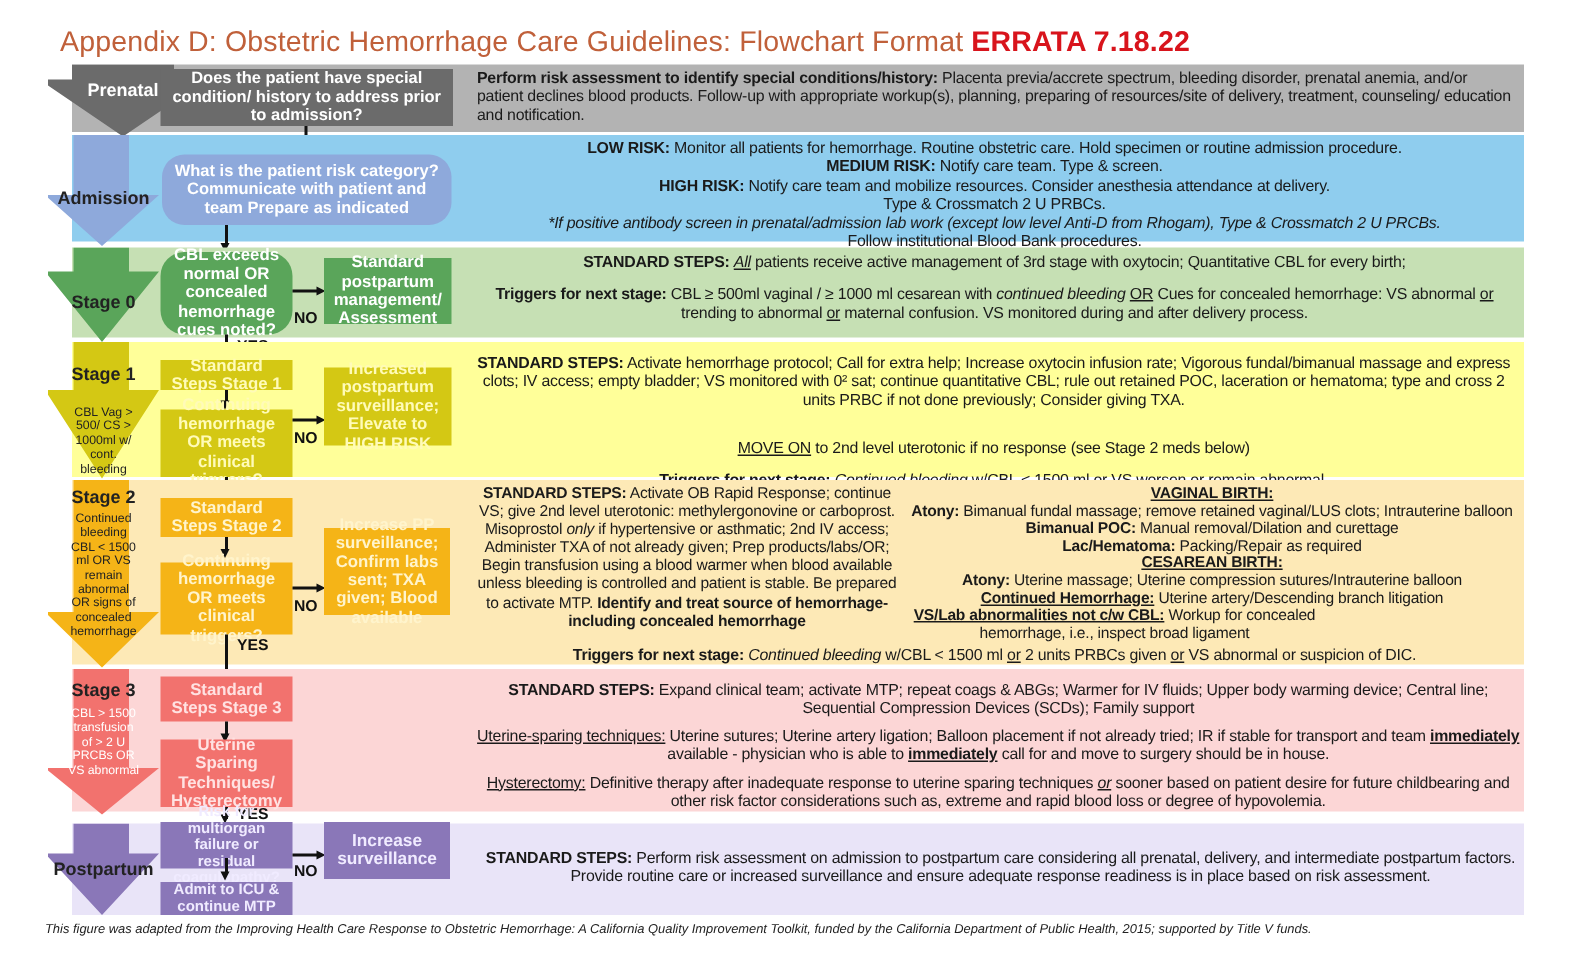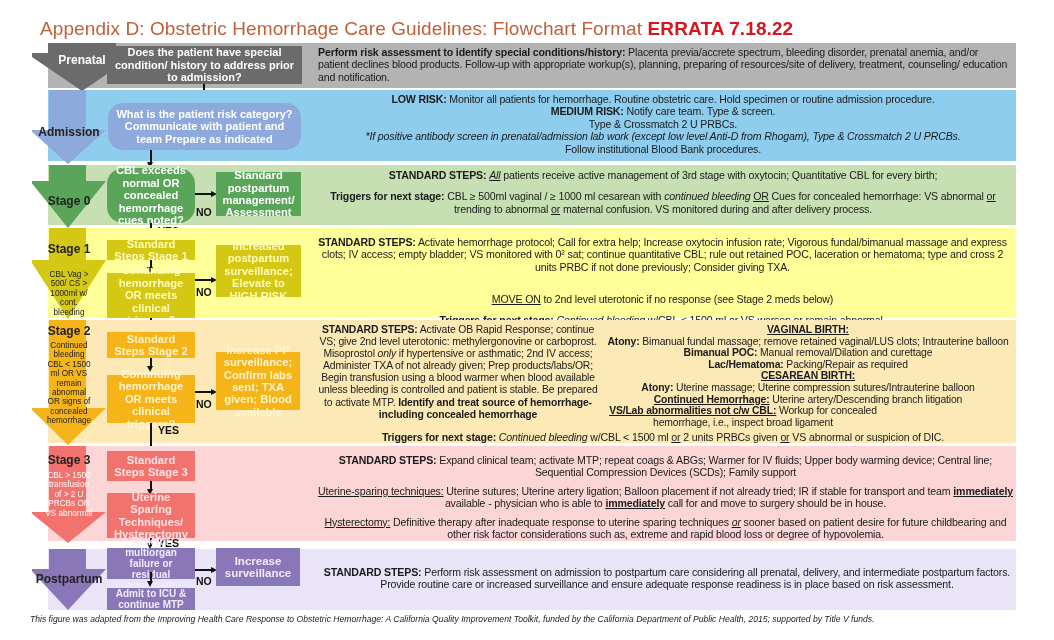--- a/index.html
+++ b/index.html
@@ -47,20 +47,21 @@
 <svg style="position:absolute;left:32px;top:90px;" width="108" height="74">
   <polygon points="17,0 54,0 54,40 74,40 36,74 -2,40 17,40" fill="#8ea9db"></polygon>
 </svg>
 <div class="stage-name" style="left:28px;top:125px;width:82px;">Admission</div>
 <div class="box" style="left:108px;top:103px;width:193px;height:47px;background:#8ea9db;font-size:11px;border-radius:15px;">
   <span>What is the patient risk category? Communicate with patient and team Prepare as indicated</span>
 </div>
 <div class="desc" style="left:318px;top:93px;width:690px;">
   <p><b>LOW RISK:</b><span> Monitor all patients for hemorrhage. Routine obstetric care. Hold specimen or routine admission procedure.</span></p>
   <p><b>MEDIUM RISK:</b><span> Notify care team. Type &amp; screen.</span></p>
+  <p><b>HIGH RISK:</b><span> Notify care team and mobilize resources. Consider anesthesia attendance at delivery.</span></p>
   <p>Type &amp; Crossmatch 2 U PRBCs.</p>
   <p style="font-style:italic;">*If positive antibody screen in prenatal/admission lab work (except low level Anti-D from Rhogam), Type &amp; Crossmatch 2 U PRCBs.</p>
   <p>Follow institutional Blood Bank procedures.</p>
 </div>
 <div class="vline" style="left:150px;top:150px;height:13px;"></div>
 <div class="ahd" style="left:147px;top:162px;"></div>
 
 <div class="band" style="top:165px;height:60px;background:#c6e0b4;"></div>
 <svg style="position:absolute;left:32px;top:165px;" width="108" height="64">
   <polygon points="17,0 54,0 54,16 74,16 36,63 -2,16 17,16" fill="#5aa55a"></polygon>

